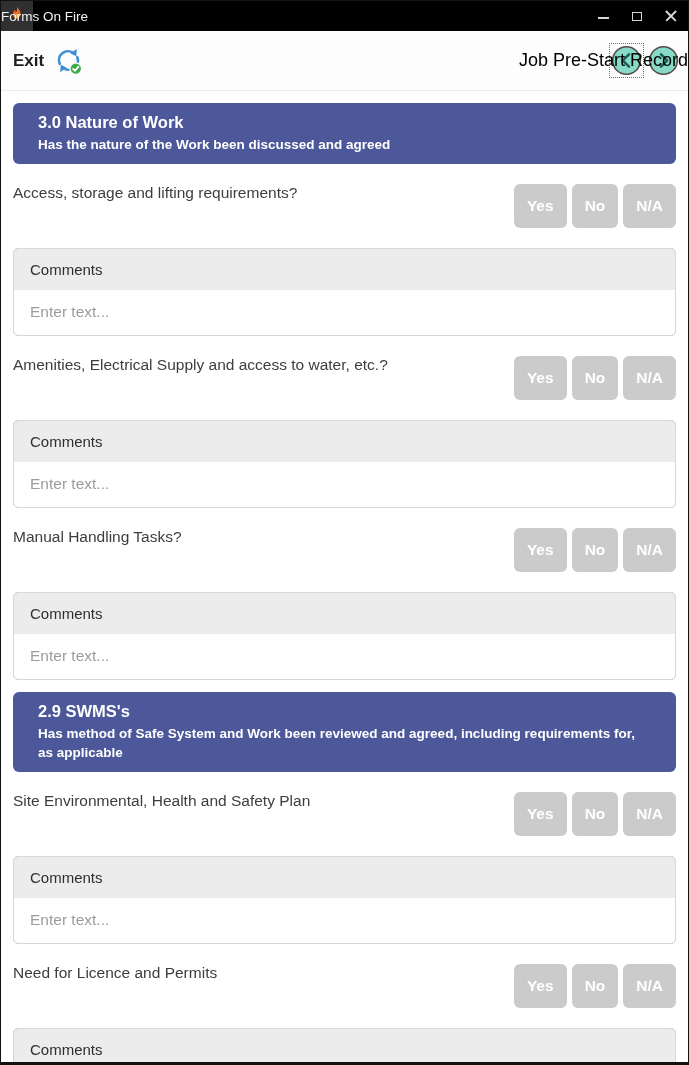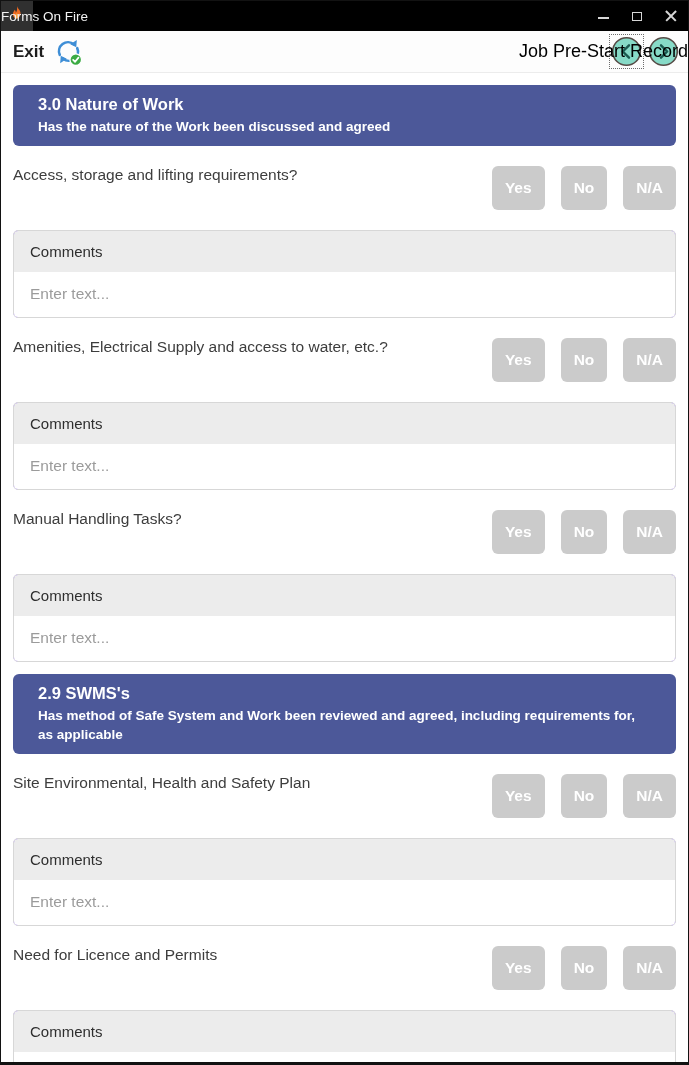--- a/index.html
+++ b/index.html
@@ -40,21 +40,21 @@
   .glyph-close{ width:12px; height:12px; position:relative; }
   .glyph-close::before,.glyph-close::after{
     content:""; position:absolute; left:-1px; top:5px; width:14px; height:1.6px;
     background:#d6d6d6;
   }
   .glyph-close::before{ transform:rotate(45deg); }
   .glyph-close::after{ transform:rotate(-45deg); }
 
   
   .appheader{
-    height:42px; background:#fdfdfd;
+    height:60px; background:#fdfdfd;
     border-bottom:1px solid #ececec;
     display:flex; align-items:center;
     padding:0 8px 0 12px; position:relative;
   }
   .exit-label{ font-size:17px; font-weight:bold; color:#1d1d1d; cursor:pointer; }
   .sync-wrap{ margin-left:9px; display:flex; align-items:center; cursor:pointer; }
   .page-title{
     position:absolute; left:0; right:0; text-align:right;
     font-size:18px; font-weight:normal; color:#000000; pointer-events:none;
   }
@@ -74,21 +74,21 @@
   }
   .section-title{ font-size:16.5px; font-weight:bold; line-height:1.4; }
   .section-subtitle{ font-size:13.5px; font-weight:bold; line-height:1.45; margin-top:1px; }
 
   .question-row{
     margin-top:20px;
     display:flex; align-items:flex-start; justify-content:space-between;
     min-height:44px;
   }
   .question-label{ font-size:15.5px; color:#3d3d3d; padding-right:10px; }
-  .answer-group{ display:flex; gap:16px; flex:0 0 auto;margin-left:33px; }
+  .answer-group{ display:flex; gap:5px; flex:0 0 auto;margin-left:33px; }
   .answer-btn{
     height:44px; min-width:46px; padding:0 13px;
     background:#cbcbcb; border:none; border-radius:6px;
     color:#fff; font-family:"Liberation Sans",sans-serif;
     font-size:15.5px; font-weight:bold; cursor:pointer;
     display:flex; align-items:center; justify-content:center;
   }
 
   .comments-block{
     margin-top:20px;

